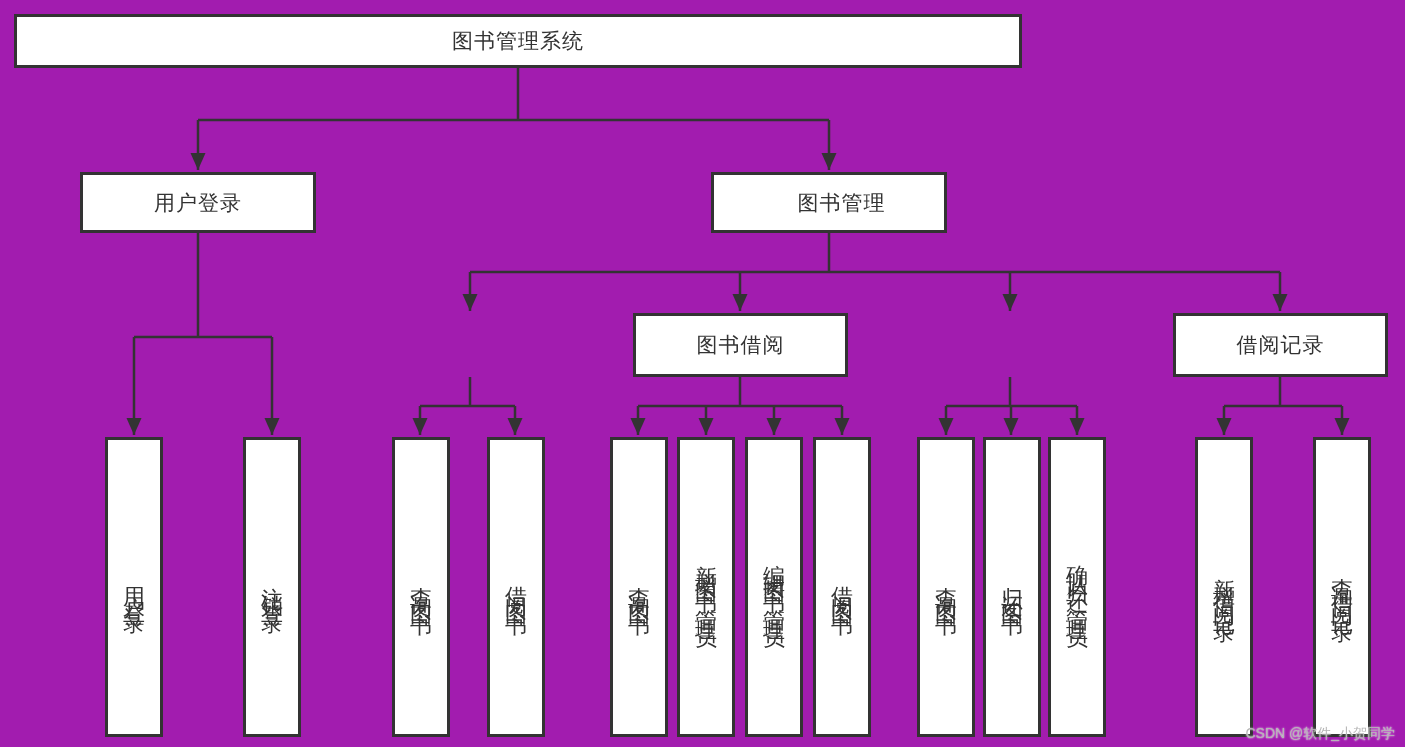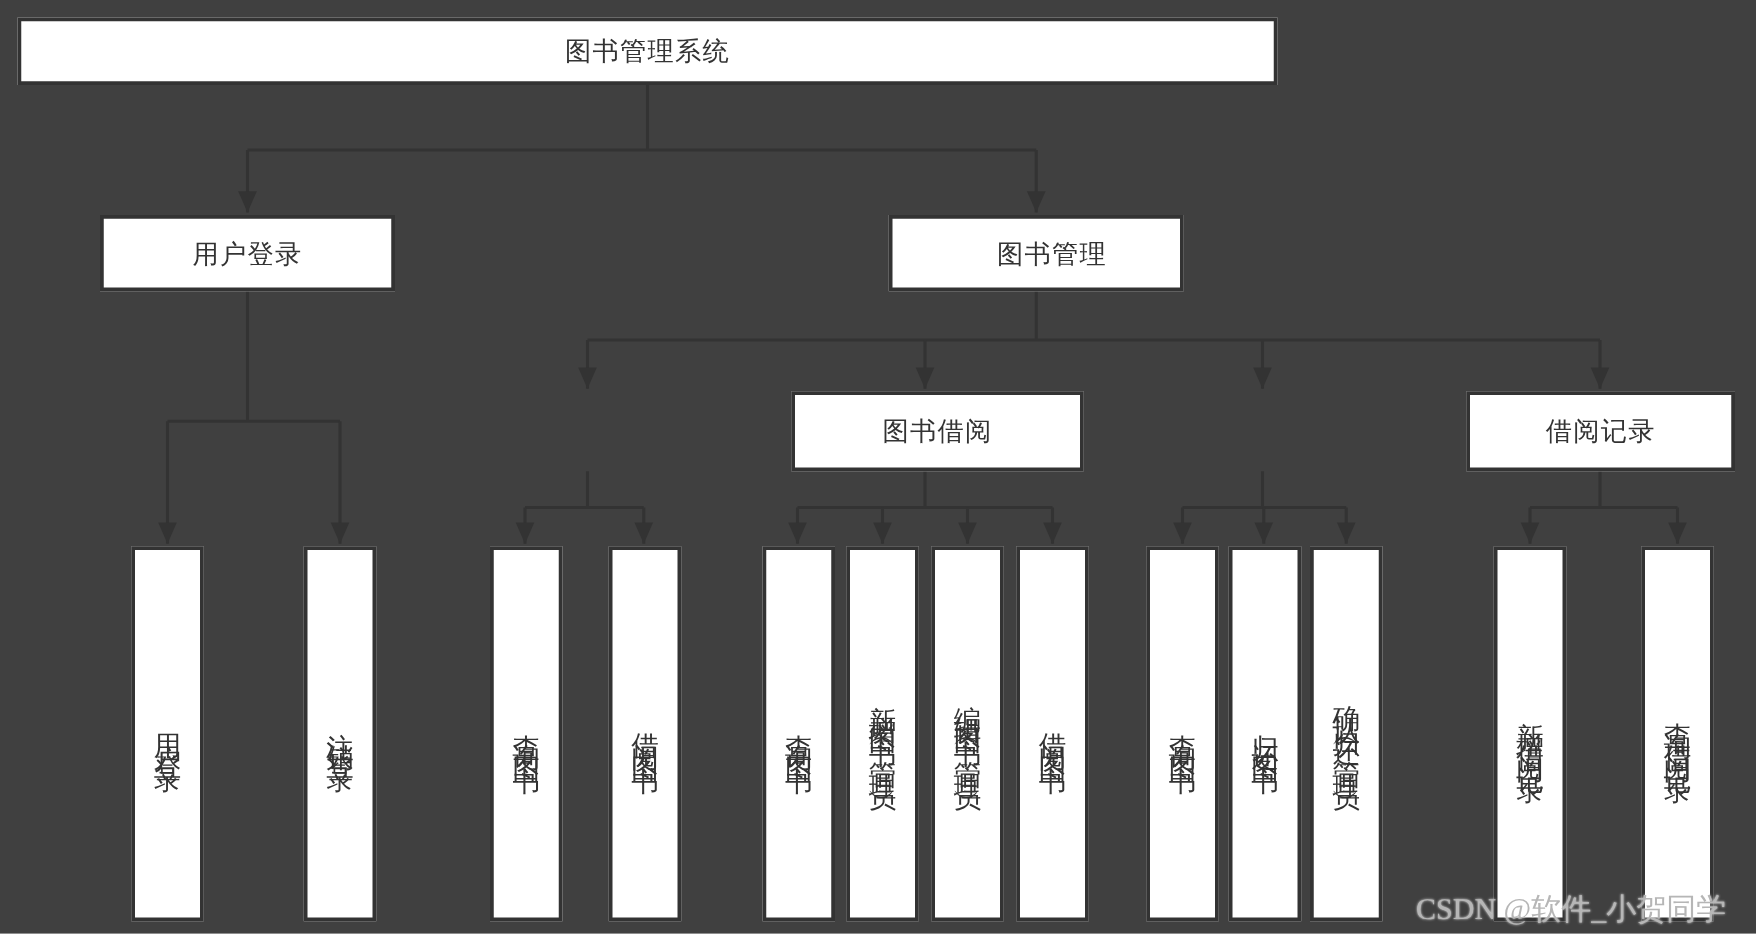--- a/index.html
+++ b/index.html
@@ -1,21 +1,21 @@
 <!DOCTYPE html>
 <html lang="zh"><head>
 <meta charset="utf-8">
 <style>
   html, body { margin: 0; padding: 0; background: #ffffff; }
   .canvas {
     position: relative;
     width: 1405px;
     height: 747px;
-    background: #404040;
-    font-family: Liberation Serif, serif;
+    background: #a21caf;
+    font-family: Liberation Sans, sans-serif;
     color: #333333;
     overflow: hidden;
   }
   .connectors {
     position: absolute;
     left: 0; top: 0;
     width: 1405px; height: 747px;
   }
   .box {
     position: absolute;
@@ -38,42 +38,42 @@
     font-size: 22px;
     letter-spacing: 9px;
     line-height: 1;
     white-space: nowrap;
   }
   
   .n-root        { left: 14px;   top: 14px;  width: 1008px; height: 54px; }
   .n-user-login  { left: 80px;   top: 172px; width: 236px;  height: 61px; }
   .n-book-mgmt   { left: 711px;  top: 172px; width: 236px;  height: 61px; padding-left: 25px; }
   .n-new-rec     { left: 363px;  top: 313px; width: 215px;  height: 64px; }
-  .n-book-borrow { left: 633px;  top: 313px; width: 234px;  height: 64px; }
+  .n-book-borrow { left: 633px;  top: 313px; width: 215px;  height: 64px; }
   .n-cur-borrow  { left: 903px;  top: 313px; width: 215px;  height: 64px; }
   .n-rec-log     { left: 1173px; top: 313px; width: 215px;  height: 64px; }
   .leaf { top: 437px; height: 300px; width: 58px; }
   .l-login       { left: 105px;  }
   .l-logout      { left: 243px;  }
   .l-rec-query   { left: 392px;  }
   .l-rec-borrow  { left: 487px;  }
   .l-bb-query    { left: 610px;  }
   .l-bb-add      { left: 677px;  }
   .l-bb-edit     { left: 745px;  }
   .l-bb-borrow   { left: 813px;  }
   .l-cb-query    { left: 917px;  }
   .l-cb-return   { left: 983px;  }
   .l-cb-confirm  { left: 1048px; }
   .l-log-add     { left: 1195px; }
   .l-log-query   { left: 1313px; }
   .watermark {
     position: absolute;
-    right: 24px;
+    right: 10px;
     bottom: 4px;
-    font-size: 24px;
+    font-size: 14px;
     color: #b6b6b6;
     text-shadow: 0 0 2px #ffffff;
     z-index: 3;
     white-space: nowrap;
   }
 </style>
 </head>
 <body>
 
 <div class="canvas">

